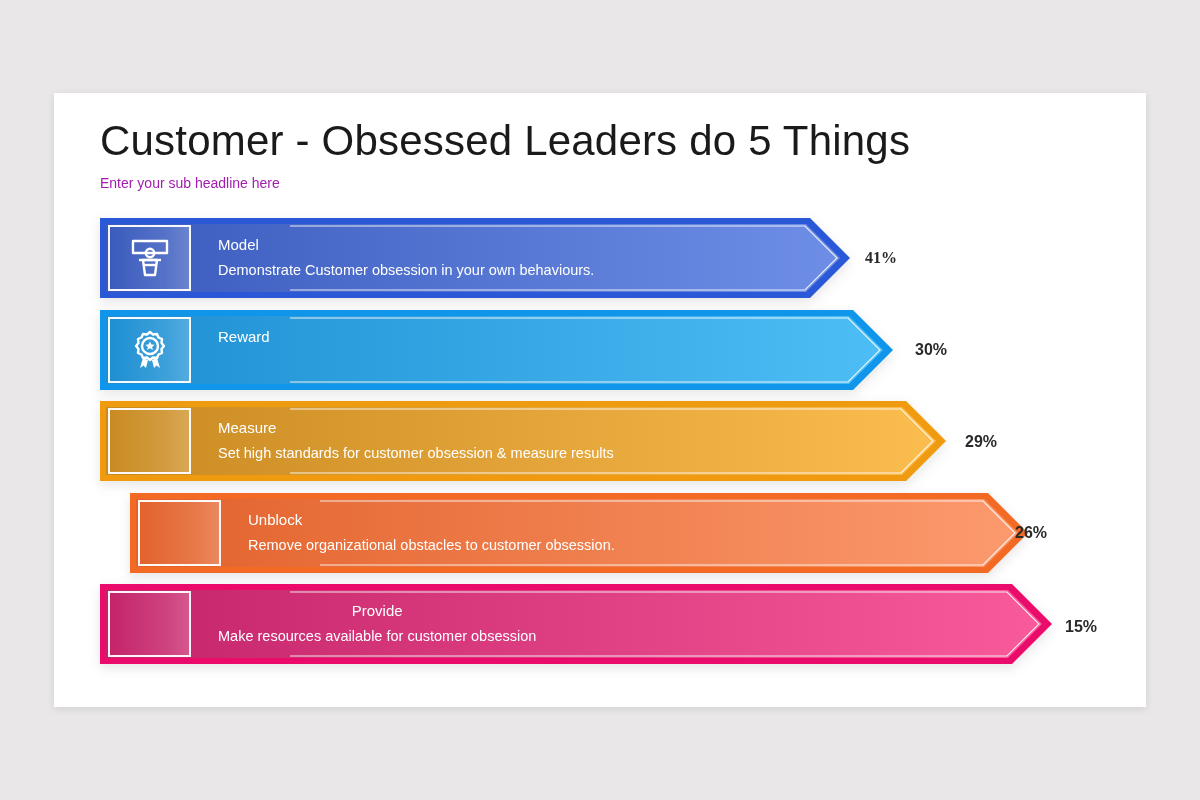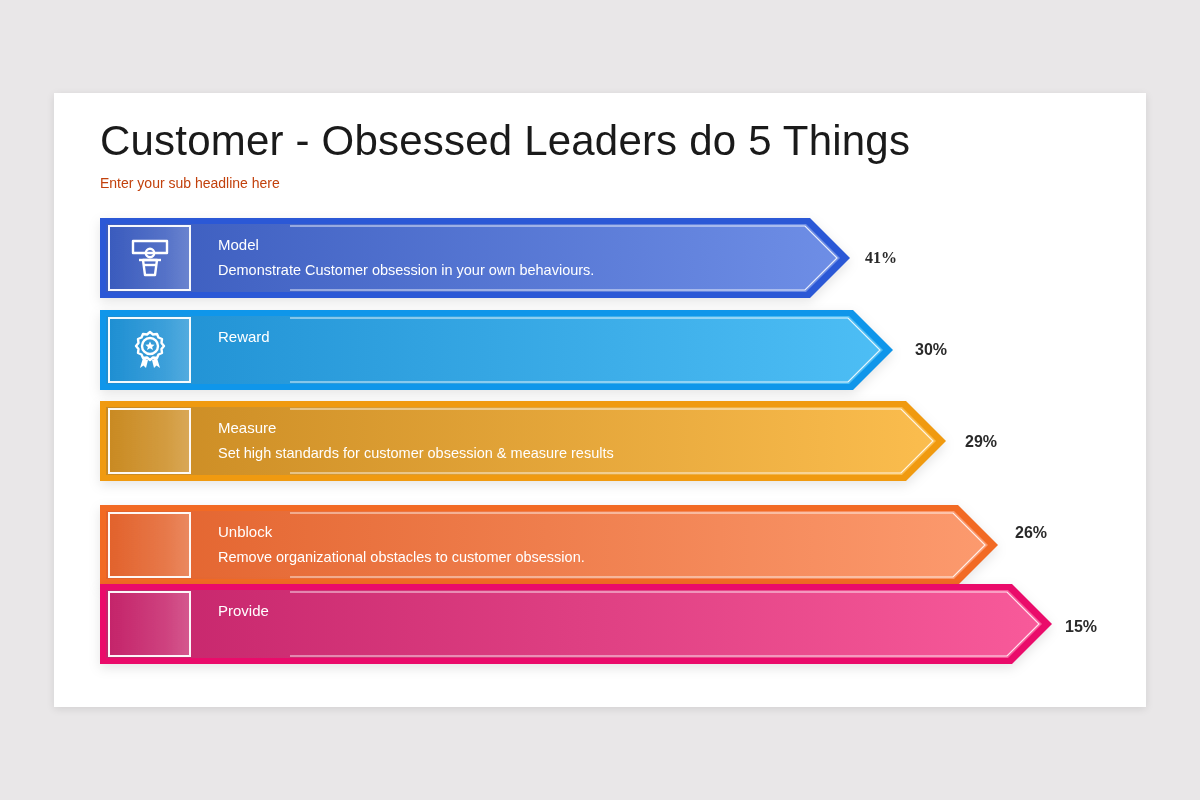--- a/index.html
+++ b/index.html
@@ -23,21 +23,21 @@
     font-size: 42px;
     font-weight: 400;
     color: #1a1a1a;
     letter-spacing: 0.2px;
     white-space: nowrap;
   }
   .subtitle {
     position: absolute;
     left: 46px; top: 82px;
     font-size: 14px;
-    color: #c2410c;
+    color: #a21caf;
     white-space: nowrap;
     text-align: center;
   }
   .row {
     position: absolute;
     left: 46px;
     height: 80px;
   }
   .row svg.arrow {
     position: absolute;
@@ -153,21 +153,21 @@
       <polyline points="190,8 801,8 833,40 801,72 190,72" fill="none" stroke="rgba(255,255,255,0.85)" stroke-width="1.2"></polyline>
     </svg>
     <div class="icon-box"></div>
     <div class="row-text">
       <div class="row-title">Measure</div>
       <div class="row-desc">Set high standards for customer obsession &amp; measure results</div>
     </div>
   </div>
   <div class="pct" style="left:911px; top:340px;">29%</div>
 
-  <div class="row" style="top:412px; width:910px;">
+  <div class="row" style="top:400px; width:910px;margin-left:30px;">
     <svg class="arrow" width="910" height="80">
       <defs>
         <linearGradient id="g3" x1="0" y1="0" x2="1" y2="0">
           <stop offset="0" stop-color="#e2622c"></stop>
             <stop offset="1" stop-color="#fc9a6e"></stop>
         </linearGradient>
       </defs>
       <polygon points="0,0 858,0 898,40 858,80 0,80" fill="#f26a24"></polygon>
       <polygon points="6,6 854,6 888,40 854,74 6,74" fill="url(#g3)"></polygon>
       <polyline points="190,8 853,8 885,40 853,72 190,72" fill="none" stroke="rgba(255,255,255,0.85)" stroke-width="1.2"></polyline>
@@ -188,16 +188,17 @@
             <stop offset="1" stop-color="#f85a9a"></stop>
         </linearGradient>
       </defs>
       <polygon points="0,0 912,0 952,40 912,80 0,80" fill="#ea0b6a"></polygon>
       <polygon points="6,6 908,6 942,40 908,74 6,74" fill="url(#g4)"></polygon>
       <polyline points="190,8 907,8 939,40 907,72 190,72" fill="none" stroke="rgba(255,255,255,0.85)" stroke-width="1.2"></polyline>
     </svg>
     <div class="icon-box"></div>
     <div class="row-text">
       <div class="row-title">Provide</div>
+      <div class="row-desc">Make resources available for customer obsession</div>
     </div>
   </div>
   <div class="pct" style="left:1011px; top:525px;">15%</div>
 </div>
 
 </body></html>

